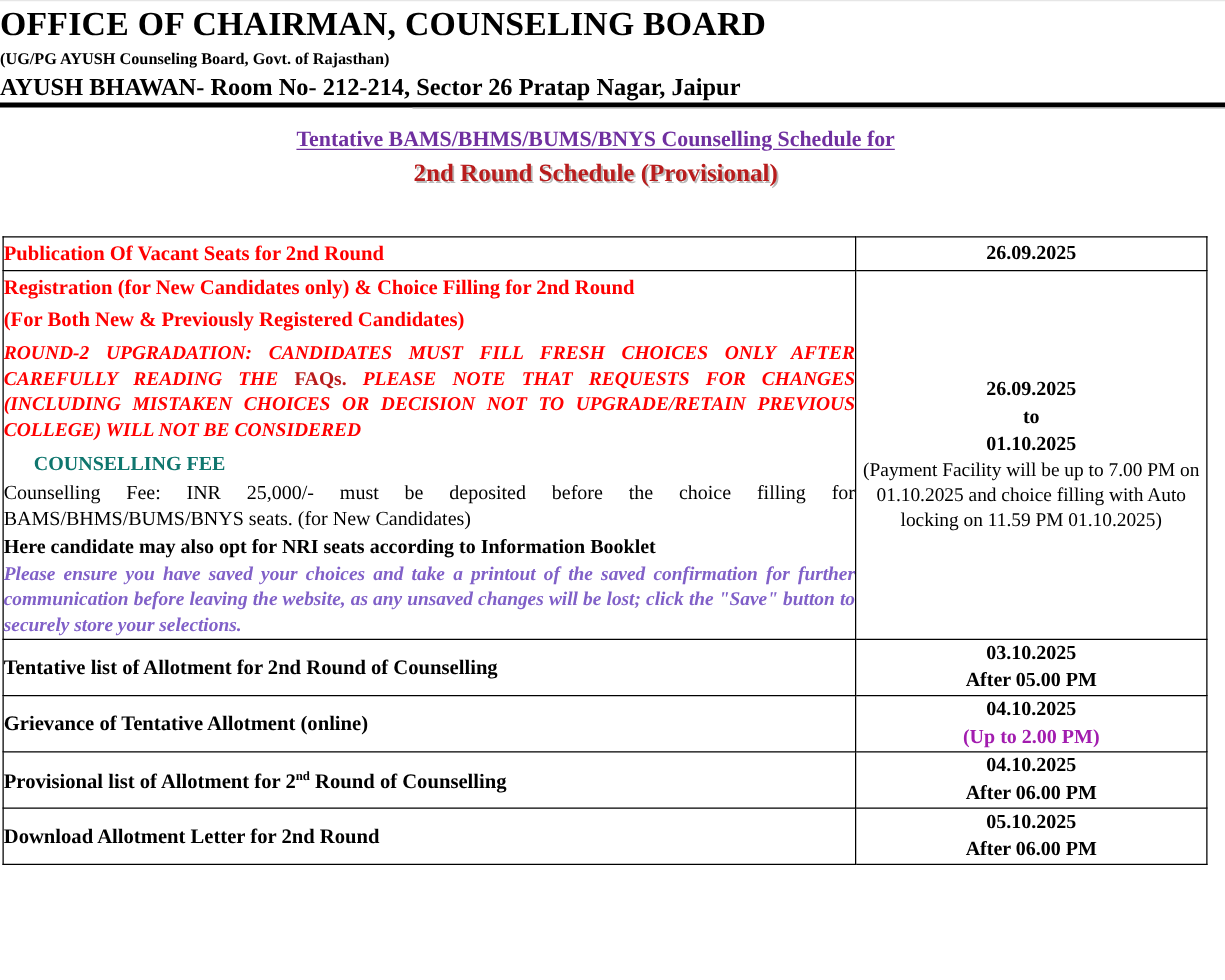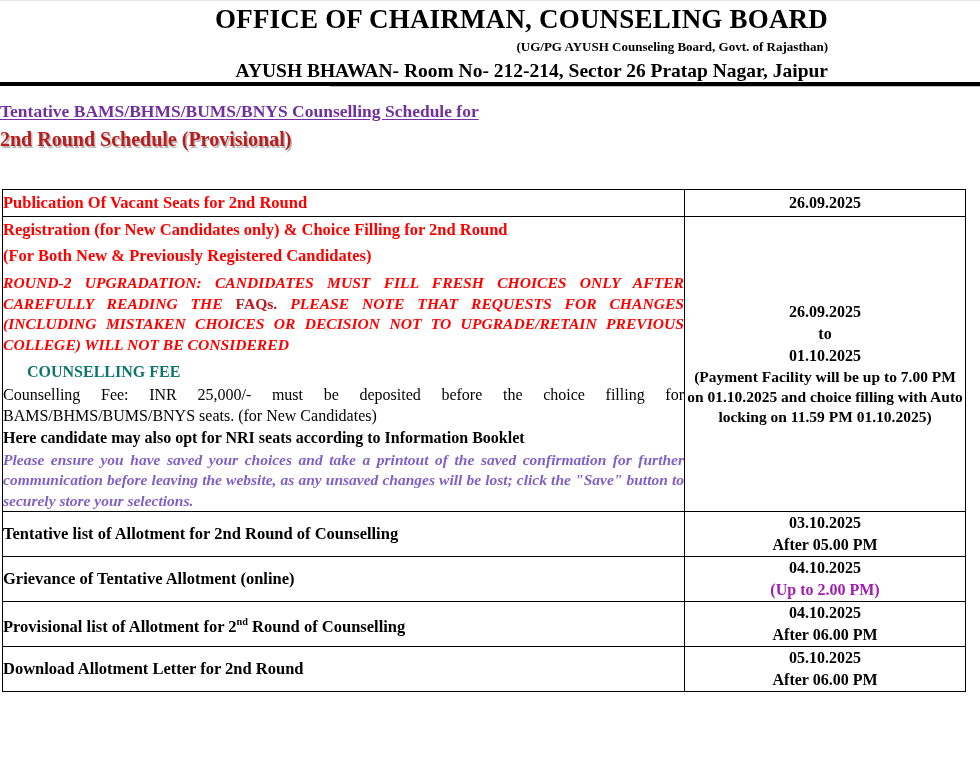--- a/index.html
+++ b/index.html
@@ -23,21 +23,21 @@
     width: 980px;
     height: 1px;
     background: #e6e6e6;
   }
 
   
   .letterhead {
     position: absolute;
     top: 0; left: 0;
     width: 828px;
-    text-align: right;
+    text-align: left;
   }
   .lh-line1 {
     font-size: 27px;
     font-weight: bold;
     letter-spacing: 0.2px;
     line-height: 30px;
     padding-top: 4px;
     white-space: nowrap;
   }
   .lh-line2 {
@@ -65,22 +65,23 @@
     position: absolute;
     top: 86px; left: 330px;
     width: 650px;
     height: 1px;
     background: #bfbfbf;
   }
 
   
   .headings {
     position: absolute;
-    top: 100px; left: 0;
+    top: 100px; left: 16px;
     width: 921px;
+    text-align: center;
   }
   .subtitle {
     color: #7030a0;
     font-size: 17.5px;
     font-weight: bold;
     line-height: 23px;
     text-decoration: underline;
     text-underline-offset: 2px;
   }
   .subtitle .ln {
@@ -174,21 +175,21 @@
   }
 
   .date-bold {
     font-weight: bold;
     font-size: 16px;
     line-height: 22px;
   }
   .date-note {
     font-size: 15.5px;
     line-height: 20px;
-    font-weight: bold;
+    font-weight: normal;
   }
   .date-red {
     color: #a21caf;
     font-weight: bold;
     font-size: 16px;
     line-height: 22px;
   }
   sup { font-size: 0.62em; vertical-align: super; }
 </style>
 </head>

